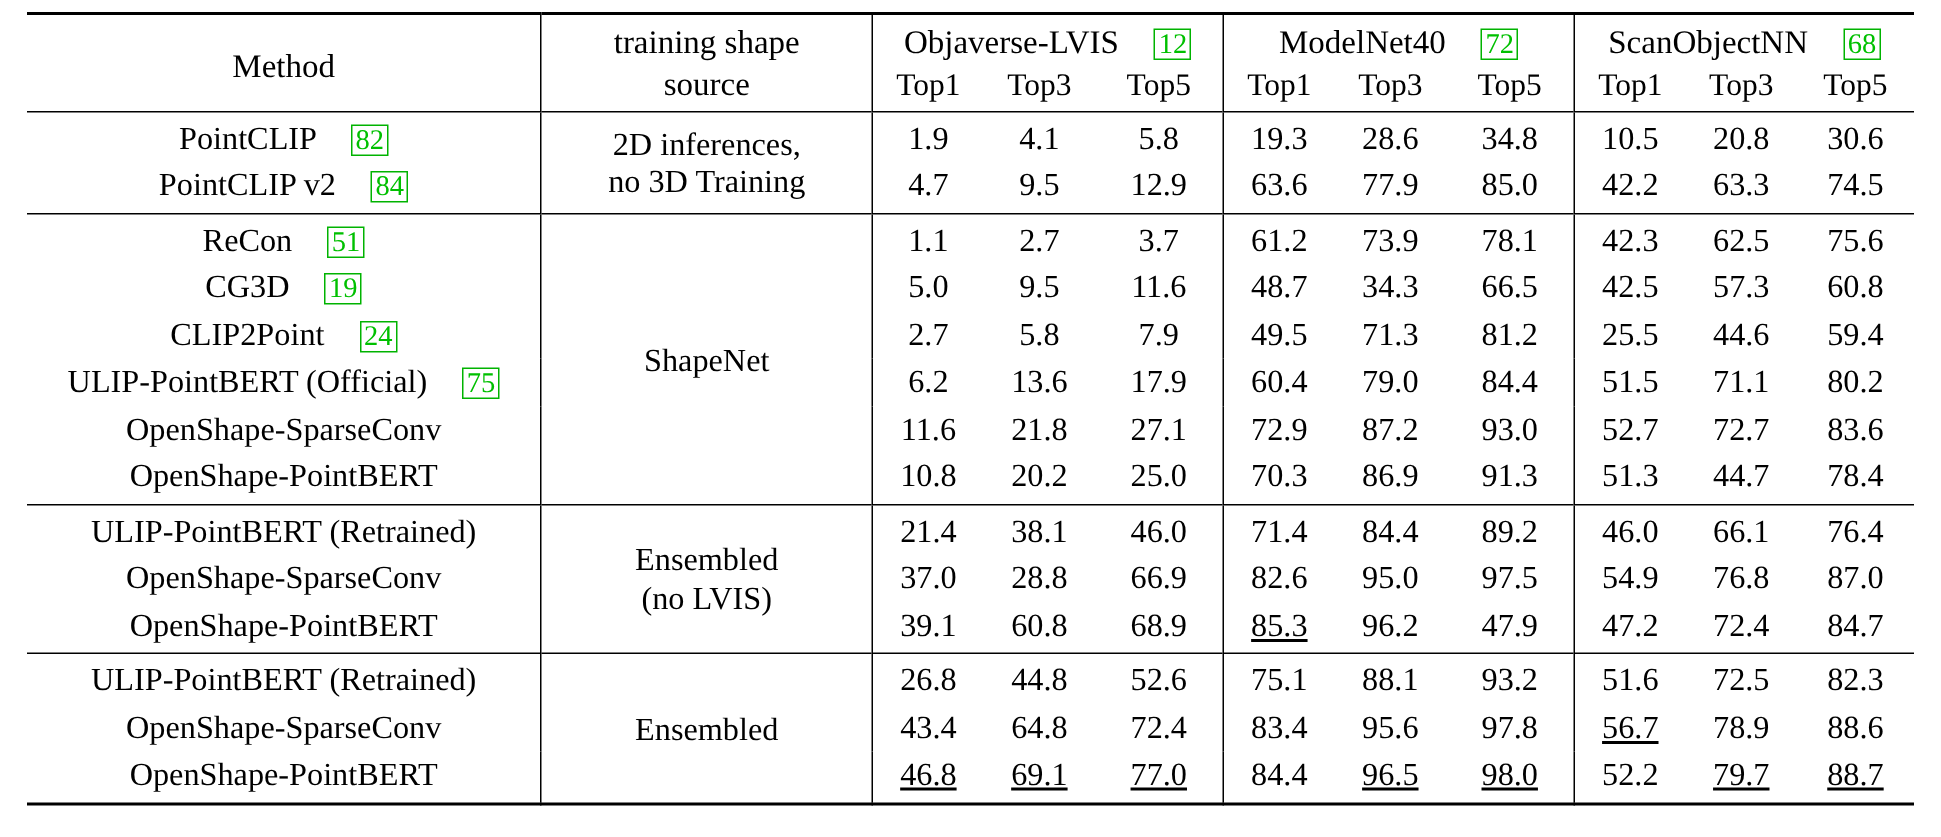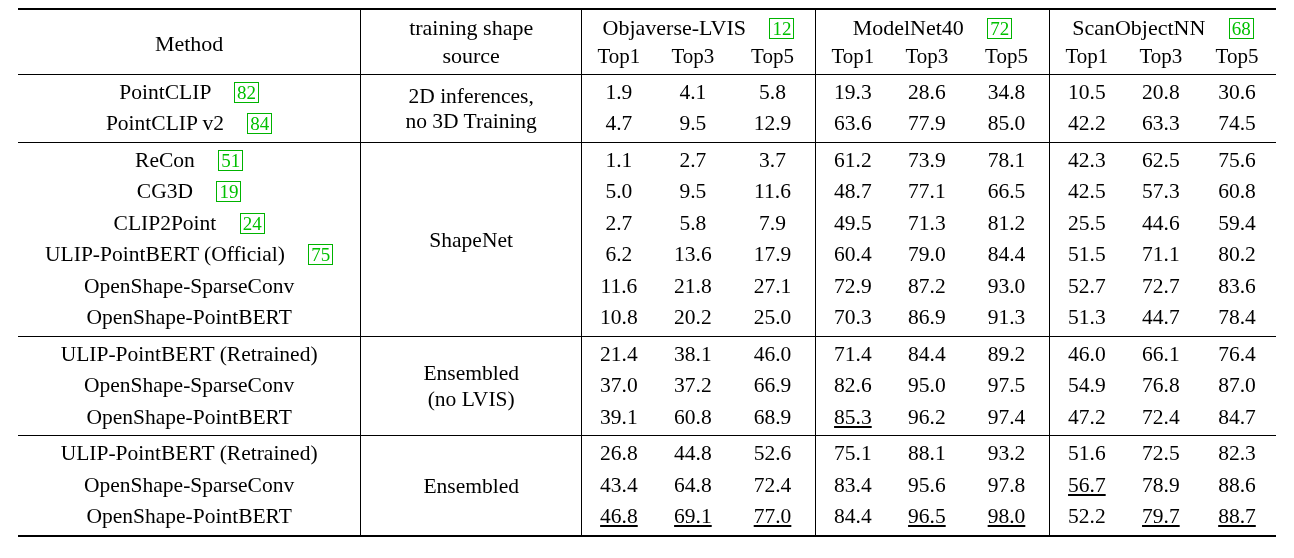--- a/index.html
+++ b/index.html
@@ -163,21 +163,21 @@
           <td class="num vsep-left">42.3</td>
           <td class="num">62.5</td>
           <td class="num">75.6</td>
         </tr>
         <tr class="body-row">
           <td class="name-cell">CG3D <span class="cite">19</span></td>
           <td class="num vsep-left">5.0</td>
           <td class="num">9.5</td>
           <td class="num">11.6</td>
           <td class="num vsep-left">48.7</td>
-          <td class="num">77.1</td>
+          <td class="num">34.3</td>
           <td class="num">66.5</td>
           <td class="num vsep-left">42.5</td>
           <td class="num">57.3</td>
           <td class="num">60.8</td>
         </tr>
         <tr class="body-row">
           <td class="name-cell">CLIP2Point <span class="cite">24</span></td>
           <td class="num vsep-left">2.7</td>
           <td class="num">5.8</td>
           <td class="num">7.9</td>
@@ -236,37 +236,37 @@
           <td class="num vsep-left">71.4</td>
           <td class="num">84.4</td>
           <td class="num">89.2</td>
           <td class="num vsep-left">46.0</td>
           <td class="num">66.1</td>
           <td class="num">76.4</td>
         </tr>
         <tr class="body-row">
           <td class="name-cell">OpenShape-SparseConv</td>
           <td class="num vsep-left">37.0</td>
-          <td class="num">37.2</td>
+          <td class="num">28.8</td>
           <td class="num">66.9</td>
           <td class="num vsep-left">82.6</td>
           <td class="num">95.0</td>
           <td class="num">97.5</td>
           <td class="num vsep-left">54.9</td>
           <td class="num">76.8</td>
           <td class="num">87.0</td>
         </tr>
         <tr class="body-row pad-bot">
           <td class="name-cell">OpenShape-PointBERT</td>
           <td class="num vsep-left">39.1</td>
           <td class="num">60.8</td>
           <td class="num">68.9</td>
           <td class="num vsep-left bold">85.3</td>
           <td class="num">96.2</td>
-          <td class="num">97.4</td>
+          <td class="num">47.9</td>
           <td class="num vsep-left">47.2</td>
           <td class="num">72.4</td>
           <td class="num">84.7</td>
         </tr>
         <tr class="body-row rule-thin pad-top">
           <td class="name-cell">ULIP-PointBERT (Retrained)</td>
           <td class="vsep-left src-cell" rowspan="3">
             <div>Ensembled</div>
           </td>
           <td class="num vsep-left">26.8</td>

